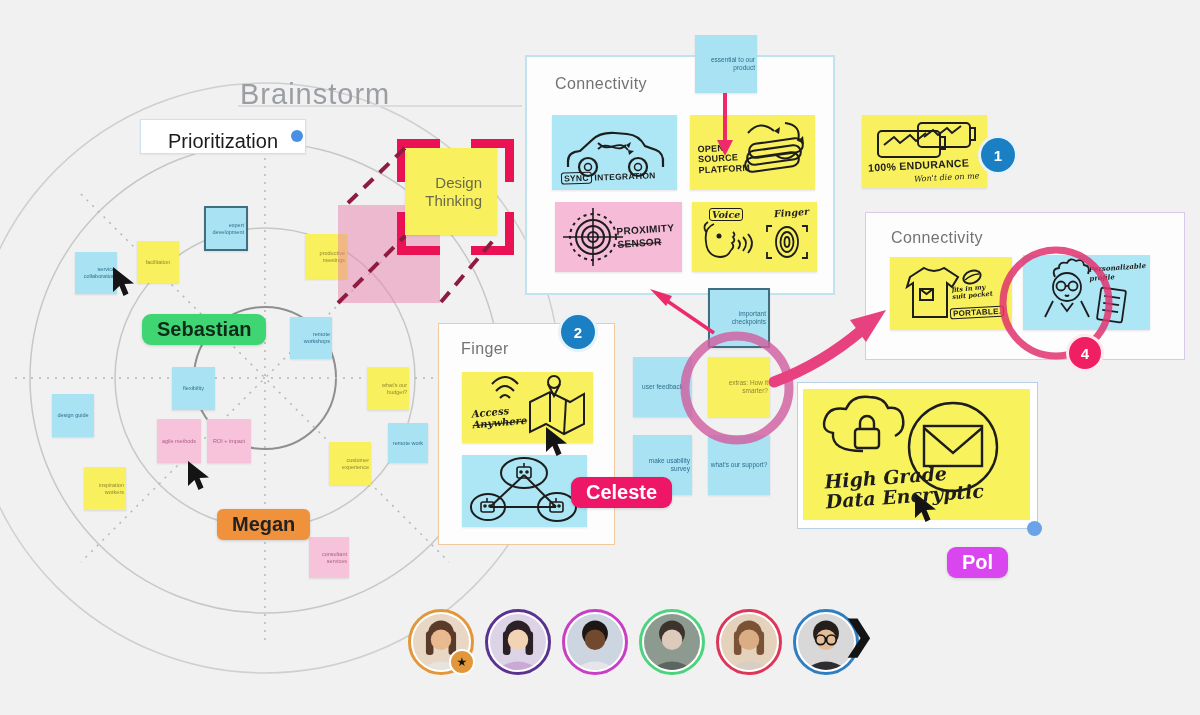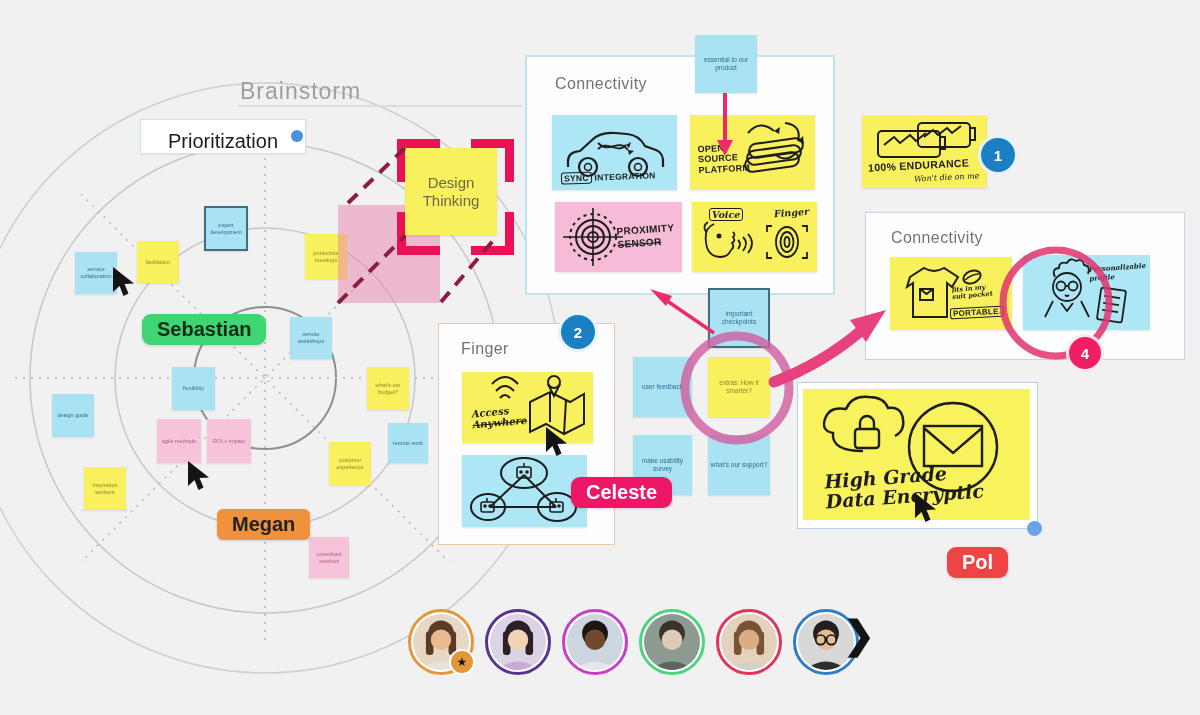--- a/index.html
+++ b/index.html
@@ -7,21 +7,21 @@
           font-family:"Liberation Sans",sans-serif;}
   svg{display:block}
   .abs{position:absolute;}
   
   .sticky{position:absolute;display:flex;align-items:center;justify-content:center;text-align:center;
           box-shadow:0 1px 2px rgba(0,0,0,.10);box-sizing:border-box;}
   .sticky.blue{background:#a9e2f3;color:#2e6f8e;}
   .sticky.yellow{background:#f8f05c;color:#8f8830;}
   .sticky.pink{background:#f6c3db;color:#b05c85;}
   .sticky.sel{border:2px solid #3e6e80;}
-  .sticky .t{font-size:5.5px;line-height:1.2;padding:2px;word-break:break-word;}
+  .sticky .t{font-size:5.5px;line-height:1.2;padding:2px;word-break:break-word;text-align:right;}
   .sticky.md .t{font-size:6.5px;}
   
   .gbox{position:absolute;background:#fdfdfe;box-sizing:border-box;}
   .gtitle{position:absolute;color:#737373;font-size:16px;letter-spacing:.4px;}
   
   .draw{position:absolute;box-shadow:0 1px 2px rgba(0,0,0,.10);}
   .draw.blue{background:#ade6f5;} .draw.yellow{background:#f8f05c;} .draw.pink{background:#f5bbd7;}
   .hand{font-family:"DejaVu Serif",serif;font-style:italic;color:#1d1d1d;}
   .caps{font-weight:bold;color:#1d1d1d;letter-spacing:.3px;}
   .boxed{border:1.5px solid #1d1d1d;border-radius:3px;padding:0 2px;}
@@ -54,21 +54,21 @@
     <circle cx="265" cy="378" r="150" fill="none" stroke="#c7c7c7" stroke-width="1.5"></circle>
     <circle cx="265" cy="378" r="71" fill="none" stroke="#8f8f8f" stroke-width="2"></circle>
     <g stroke="#b5b5b5" stroke-width="1.5" stroke-dasharray="2 6">
       <line x1="15" y1="378" x2="515" y2="378"></line>
       <line x1="265" y1="150" x2="265" y2="645"></line>
       <line x1="81" y1="194" x2="449" y2="562"></line>
       <line x1="449" y1="194" x2="81" y2="562"></line>
     </g>
   </svg>
 
-  <div class="abs" style="left:240px;top:78px;font-size:23px;color:#9b9fa3;letter-spacing:1px;z-index:5;">Brainstorm</div>
+  <div class="abs" style="left:240px;top:78px;font-size:29px;color:#9b9fa3;letter-spacing:1px;z-index:5;">Brainstorm</div>
   <div class="abs" style="left:238px;top:105px;width:284px;height:2px;background:#dcdcdc;z-index:5;"></div>
 
   <div class="abs" style="left:140px;top:119px;width:164px;height:33px;background:#fff;border:1.5px solid #cfe0f0;
               display:flex;align-items:flex-end;justify-content:center;z-index:10;box-shadow:0 1px 2px rgba(0,0,0,.06);">
     <span style="font-size:20px;color:#1c1c1c;">Prioritization</span>
   </div>
   <div class="abs" style="left:291px;top:130px;width:12px;height:12px;border-radius:50%;background:#4a90e2;z-index:11;"></div>
 
   <div class="abs z20" style="left:338px;top:205px;width:102px;height:98px;background:rgba(231,130,170,0.5);"></div>
 
@@ -387,21 +387,21 @@
         <path d="M2 1 L2 26 L8.5 20 L12.5 30 L17.5 27.5 L13.5 18 L23 17.5 Z" fill="#141414"></path>
       </svg>
       <div class="clabel" style="left: 217px; top: 509px; background: rgb(240, 146, 60); color: rgb(34, 34, 34); border-radius: 6px;">Megan</div>
       <svg width="26" height="32" viewBox="0 0 26 32" class="cursor" style="left: 544px; top: 426px;">
         <path d="M2 1 L2 26 L8.5 20 L12.5 30 L17.5 27.5 L13.5 18 L23 17.5 Z" fill="#141414"></path>
       </svg>
       <div class="clabel" style="left: 571px; top: 477px; background: rgb(238, 23, 103); color: rgb(255, 255, 255);">Celeste</div>
       <svg width="26" height="32" viewBox="0 0 26 32" class="cursor" style="left: 913px; top: 492px;">
         <path d="M2 1 L2 26 L8.5 20 L12.5 30 L17.5 27.5 L13.5 18 L23 17.5 Z" fill="#141414"></path>
       </svg>
-      <div class="clabel" style="left: 947px; top: 547px; background: #ef4444; color: rgb(255, 255, 255);">Pol</div>
+      <div class="clabel" style="left: 947px; top: 547px; background: #d946ef; color: rgb(255, 255, 255);">Pol</div>
     </div>
 
   <ul id="avatars" style="list-style:none;margin:0;padding:0;">
       <li class="av" style="border: 3px solid rgb(226, 151, 58);">
         <div class="ph">
     <svg width="56" height="56" viewBox="0 0 52 52">
       <rect width="52" height="52" fill="#e8d7c4"></rect>
       <circle cx="26" cy="18" r="12" fill="#5a3a28"></circle>
       <rect x="12" y="16" width="7" height="22" rx="3" fill="#5a3a28"></rect>
             <rect x="33" y="16" width="7" height="22" rx="3" fill="#5a3a28"></rect>

